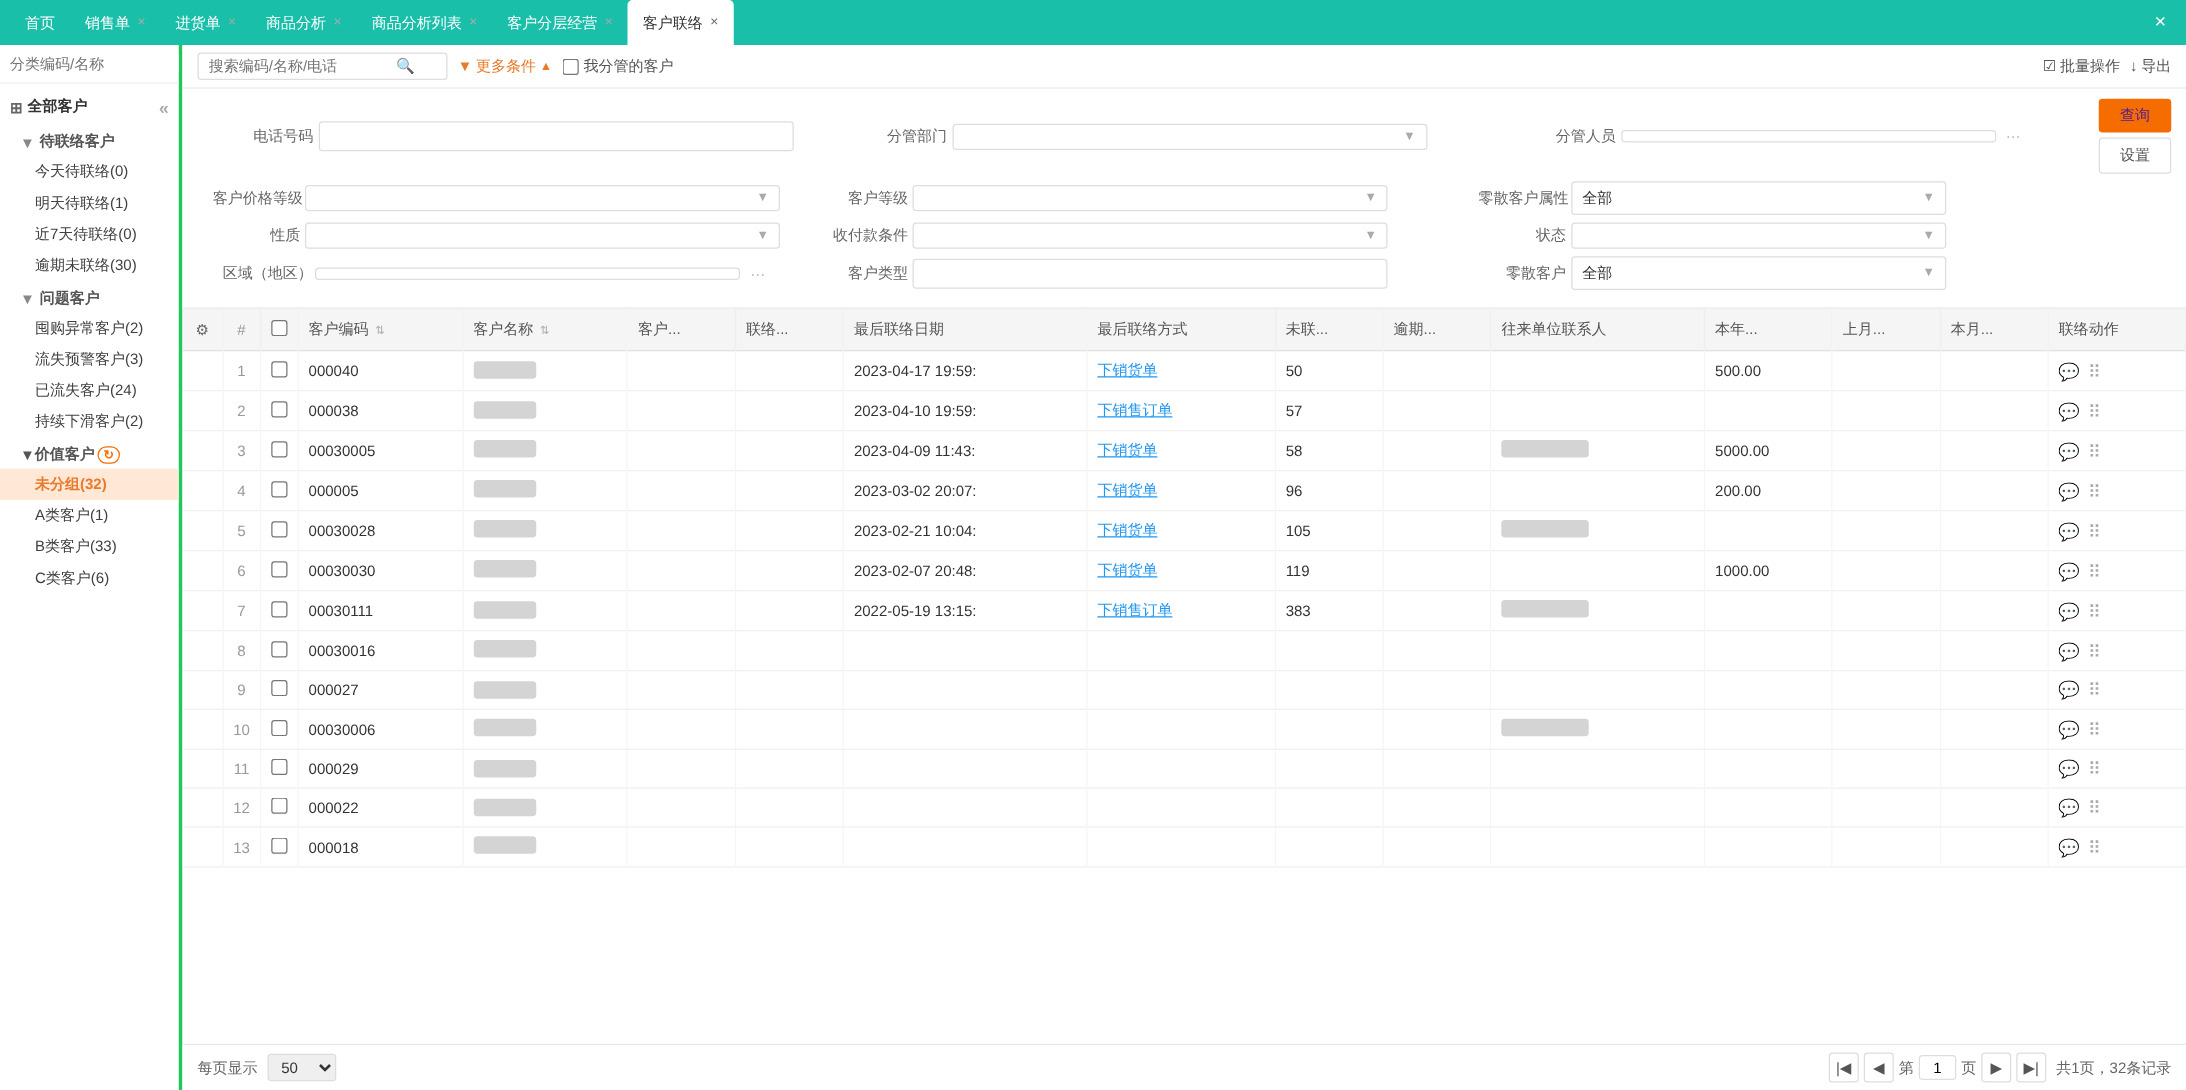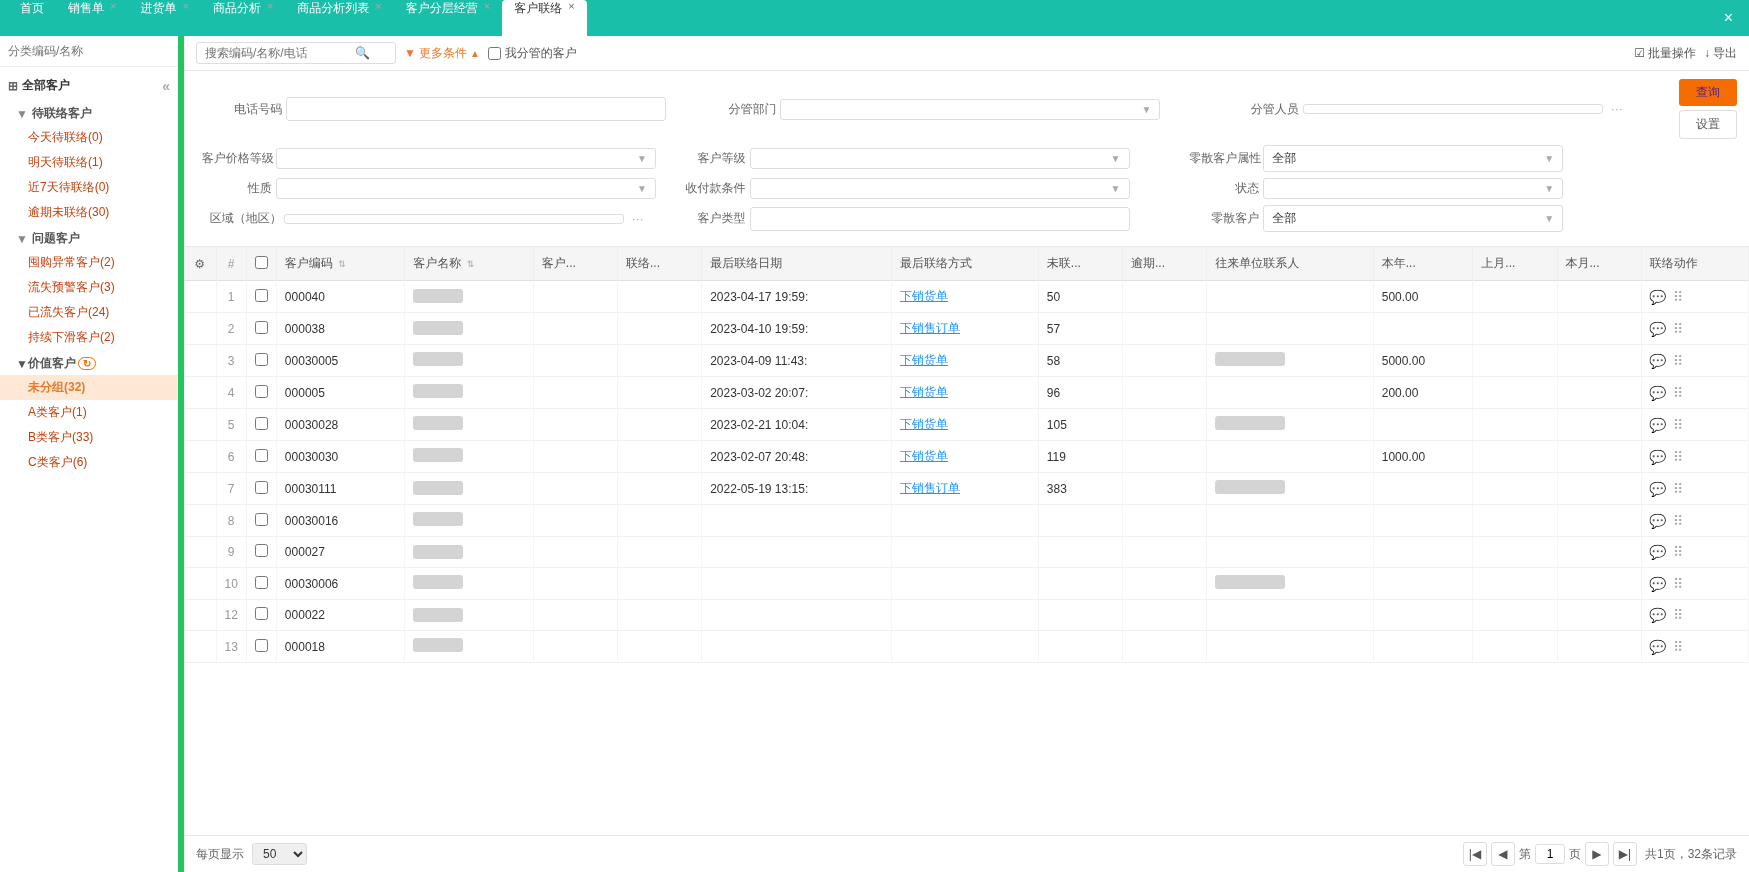--- a/index.html
+++ b/index.html
@@ -8,20 +8,21 @@
     
     .tab-bar {
       display: flex;
       align-items: center;
       background: #1abfaa;
       height: 36px;
       padding: 0 8px;
     }
     .tab-item {
       display: flex;
+      align-items: center;
       padding: 0 12px;
       height: 100%;
       color: #fff;
       cursor: pointer;
       font-size: 13px;
       white-space: nowrap;
     }
     .tab-item.active {
       background: #fff;
       color: #333;
@@ -43,23 +44,23 @@
     }
 
     
     .main-layout {
       display: flex;
       height: calc(100vh - 36px);
     }
 
     
     .sidebar {
-      width: 184px;
+      width: 146px;
       background: #fff;
-      border-right: 6px solid #22c55e;
+      border-right: 3px solid #22c55e;
       display: flex;
       flex-direction: column;
       overflow: hidden;
     }
     .sidebar-search {
       display: flex;
       align-items: center;
       padding: 8px;
       border-bottom: 1px solid #eee;
       gap: 4px;
@@ -96,21 +97,21 @@
       padding: 5px 8px 3px 16px;
       color: #555;
       font-weight: bold;
       display: flex;
       align-items: center;
       cursor: pointer;
     }
     .tree-group-label .arrow { margin-right: 4px; color: #888; }
     .tree-item {
       padding: 4px 8px 4px 28px;
-      color: #c2410c;
+      color: #404040;
       cursor: pointer;
       white-space: nowrap;
     }
     .tree-item.active { background: #ffe8d6; color: #e87a2b; font-weight: bold; }
     .tree-section-label {
       padding: 5px 8px 3px 16px;
       color: #555;
       font-weight: bold;
       display: flex;
       align-items: center;
@@ -839,20 +840,43 @@
     <td></td>
     <td>
       <div class="action-icons">
         <span class="action-icon" title="联络">💬</span>
         <span class="action-icon" title="更多">⠿</span>
       </div>
     </td>
   </tr>
             <tr>
     <td class="gear-col"></td>
+    <td class="num-col" style="color:#999;">11</td>
+    <td class="checkbox-col"><input type="checkbox" style=""></td>
+    <td>000029</td>
+    <td><span style="background:#d4d4d4; border-radius:3px; color:transparent; display:inline-block; min-width:50px; height:14px; padding:0 8px;">抵</span></td>
+    <td></td>
+    <td></td>
+    <td></td>
+    <td></td>
+    <td></td>
+    <td></td>
+    <td></td>
+    <td></td>
+    <td></td>
+    <td></td>
+    <td>
+      <div class="action-icons">
+        <span class="action-icon" title="联络">💬</span>
+        <span class="action-icon" title="更多">⠿</span>
+      </div>
+    </td>
+  </tr>
+            <tr>
+    <td class="gear-col"></td>
     <td class="num-col" style="color:#999;">12</td>
     <td class="checkbox-col"><input type="checkbox" style=""></td>
     <td>000022</td>
     <td><span style="background:#d4d4d4; border-radius:3px; color:transparent; display:inline-block; min-width:50px; height:14px; padding:0 8px;">淡</span></td>
     <td></td>
     <td></td>
     <td></td>
     <td></td>
     <td></td>
     <td></td>

